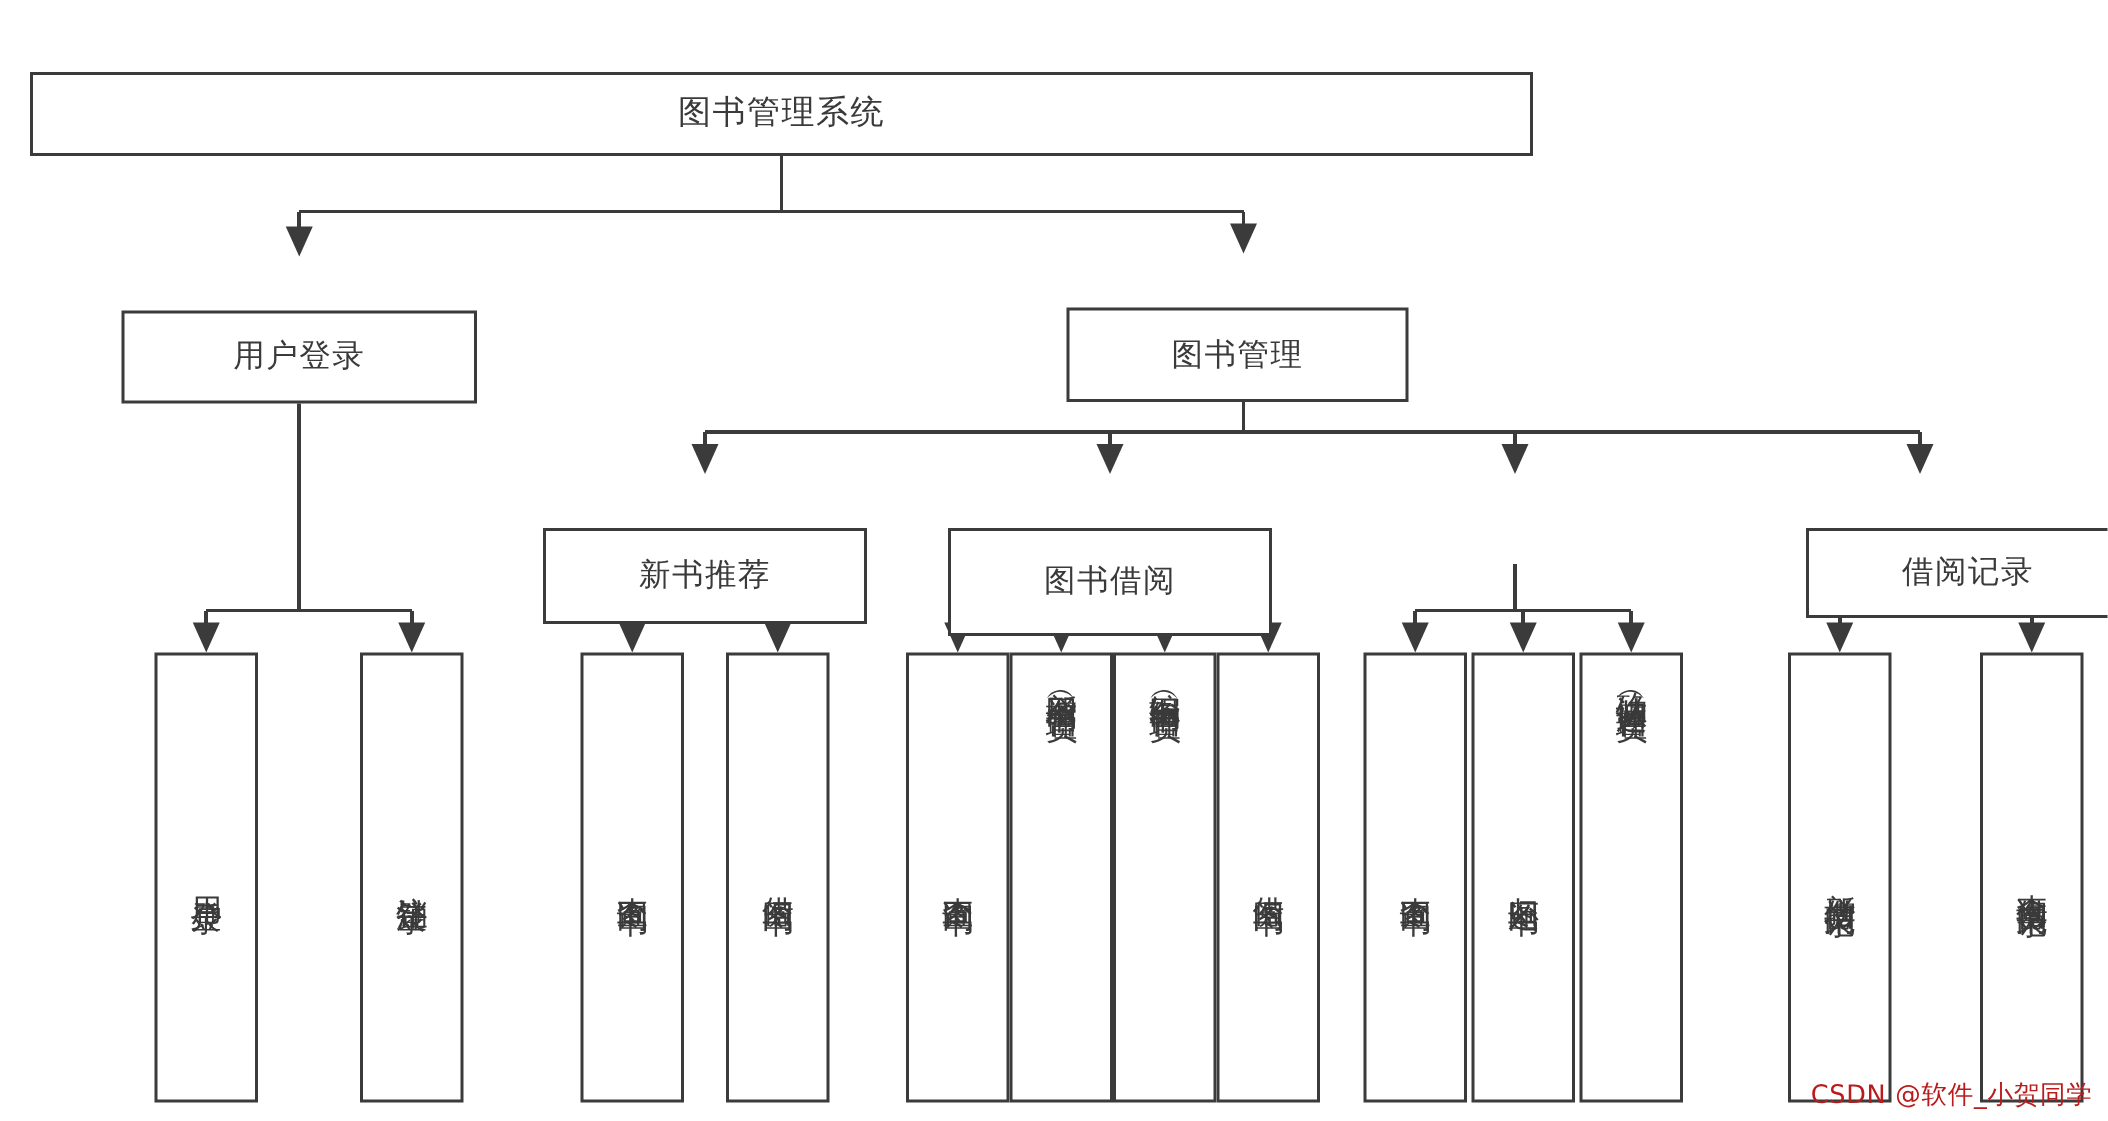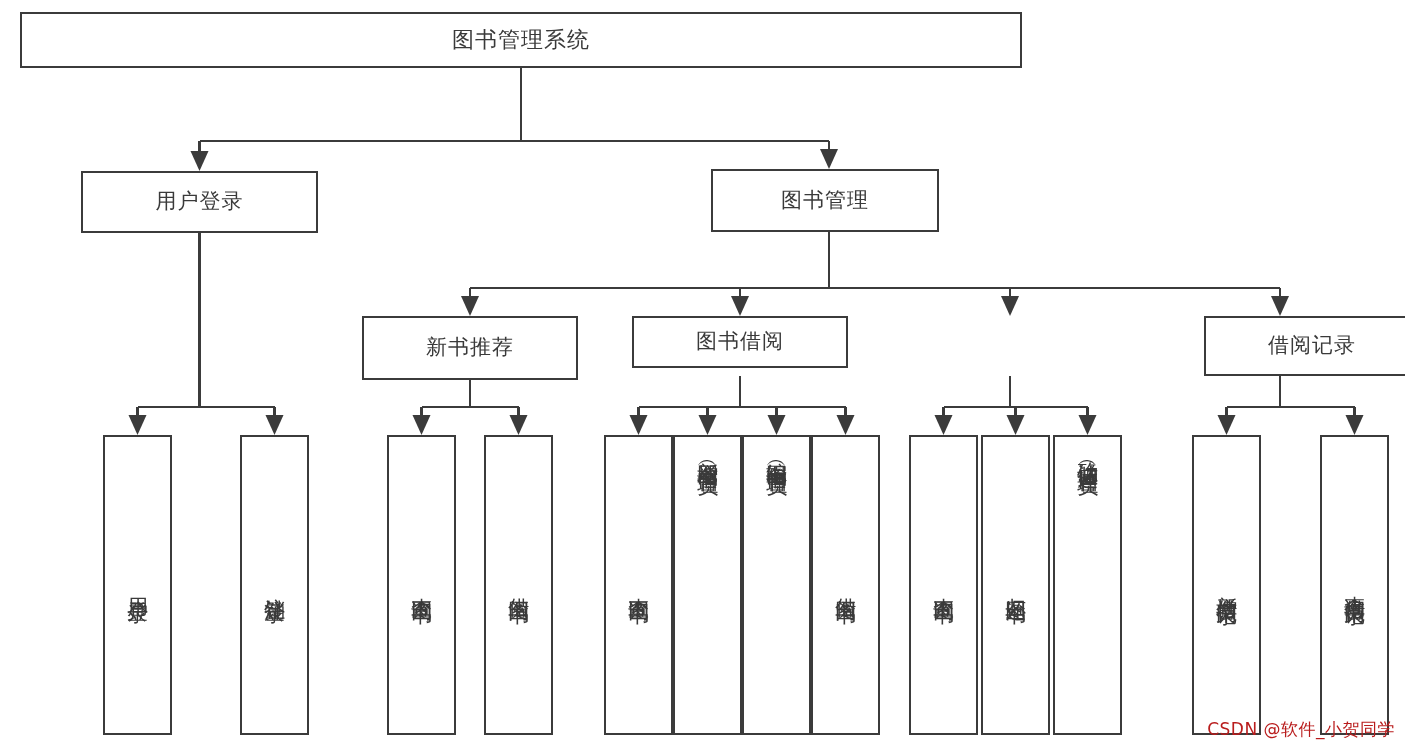--- a/index.html
+++ b/index.html
@@ -16,21 +16,21 @@
     position:absolute;
     box-sizing:border-box;
     background:#ffffff;
     border:2px solid #3b3b3b;
     color:#3a3a3a;
     display:flex;
     align-items:center;
     justify-content:center;
     text-align:center;
   }
-  .node.h{ font-size:21px; line-height:1.1; letter-spacing:1px; }
+  .node.h{ font-size:21px; line-height:1.1; letter-spacing:1px;margin-top:36px; }
   .node.root{ font-size:22px; }
 
   
   .node.v{
     writing-mode:vertical-rl;
     text-orientation:upright;
     font-size:21px;
     line-height:1.16;
     letter-spacing:2px;
     justify-content:flex-start;
@@ -108,21 +108,21 @@
       <line x1="1354.5" y1="407" x2="1354.5" y2="416" stroke="#3b3b3b" stroke-width="2.6" shape-rendering="crispEdges"></line>
       <path d="M 1345.5 415 L 1363.5 415 L 1354.5 435 Z" fill="#3b3b3b"></path>
     </svg>
 
   <div class="node root h" style="left:20px;top:12px;width:1002px;height:56px;">图书管理系统</div>
 
   <div class="node h" style="left:81px;top:171px;width:237px;height:62px;">用户登录</div>
   <div class="node h" style="left:711px;top:169px;width:228px;height:63px;">图书管理</div>
 
   <div class="node h" style="left:362px;top:316px;width:216px;height:64px;">新书推荐</div>
-  <div class="node h" style="left:632px;top:316px;width:216px;height:52px;">图书借阅</div>
+  <div class="node h" style="left:632px;top:316px;width:216px;height:72px;">图书借阅</div>
   <div class="node h" style="left:1204px;top:316px;width:216px;height:60px;">借阅记录</div>
 
   <div class="node v ctr" style="left:103px;top:435px;width:69px;height:300px;">用户登录</div>
   <div class="node v ctr" style="left:240px;top:435px;width:69px;height:300px;">注销登录</div>
 
   <div class="node v ctr" style="left:387px;top:435px;width:69px;height:300px;">查询图书</div>
   <div class="node v ctr" style="left:484px;top:435px;width:69px;height:300px;">借阅图书</div>
 
   <div class="node v ctr" style="left:604px;top:435px;width:69px;height:300px;">查询图书</div>
   <div class="node v" style="left:673px;top:435px;width:69px;height:300px;">新增图书（管理员）</div>

